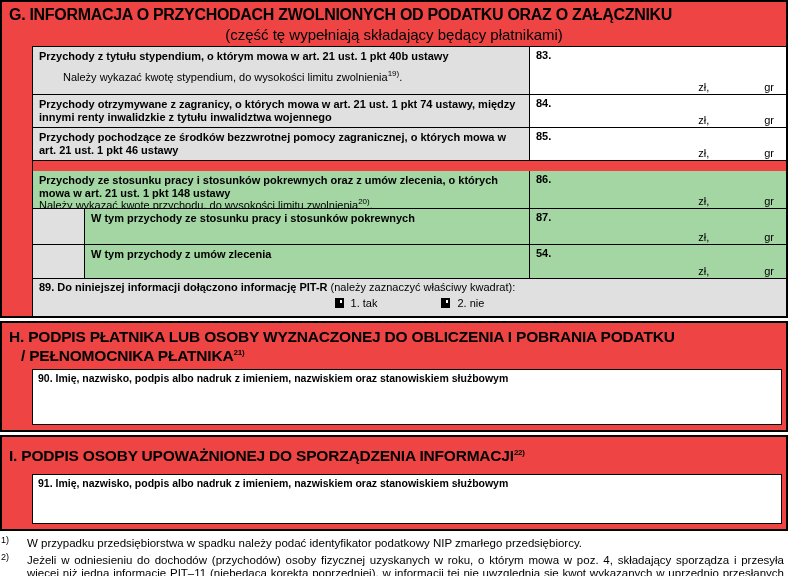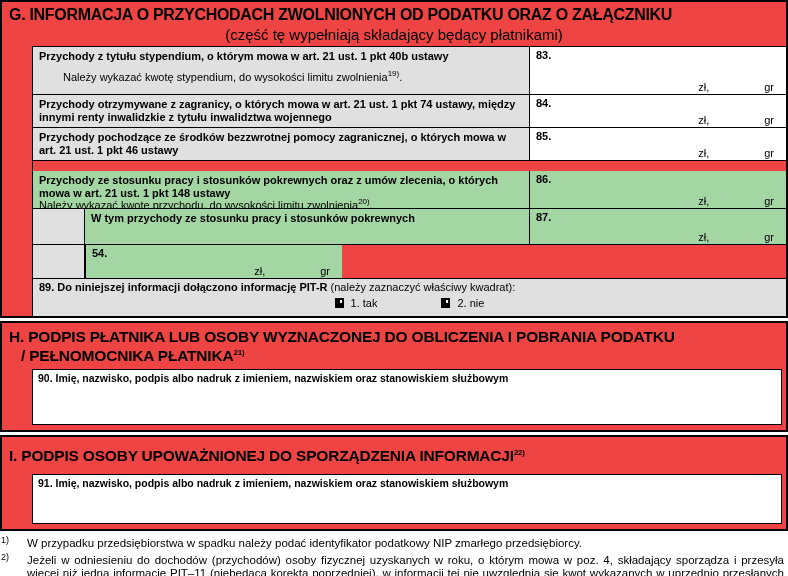--- a/index.html
+++ b/index.html
@@ -130,20 +130,23 @@
         <div class="num">87.</div>
         <div class="g-units">
             <span>zł,</span>
             <span>gr</span>
           </div>
       </div>
     </div>
 
     <div class="g-row h34">
       <div class="spacer"></div>
+      <div class="g-label green">
+        <div class="lbl-bold">W tym przychody z umów zlecenia</div>
+      </div>
       <div class="g-value green">
         <div class="num">54.</div>
         <div class="g-units">
             <span>zł,</span>
             <span>gr</span>
           </div>
       </div>
     </div>
 
     <div class="g-row row89">

